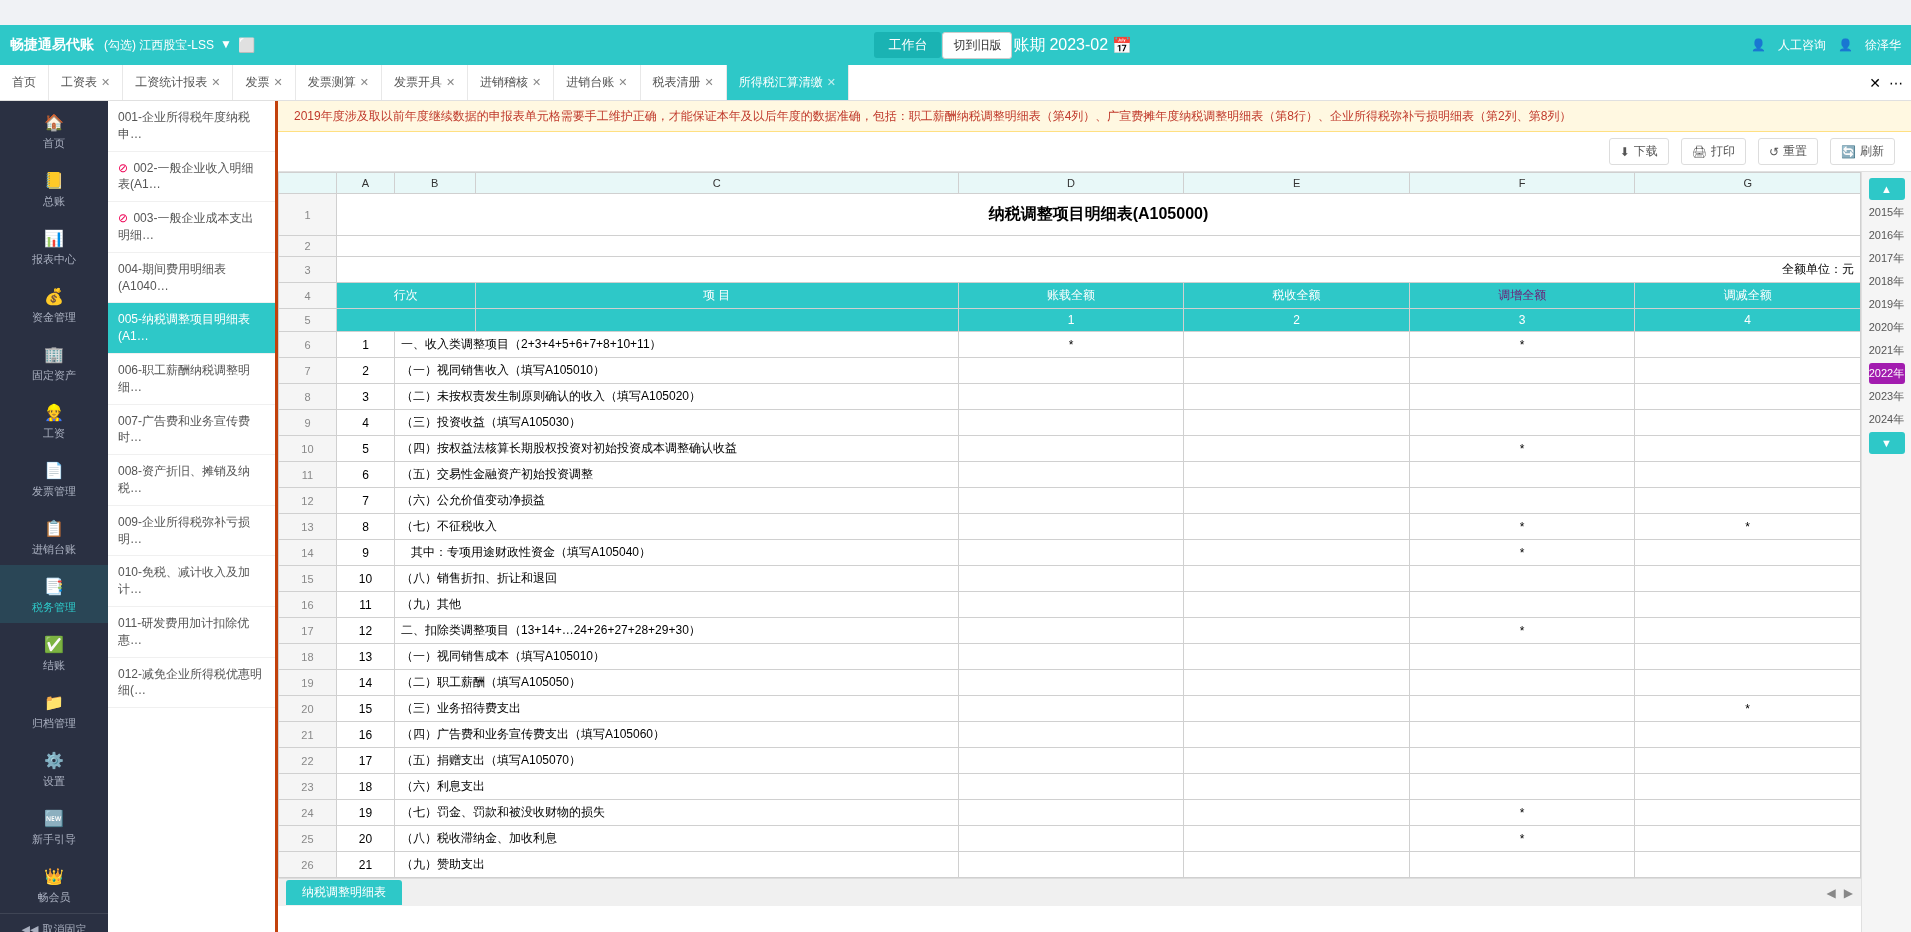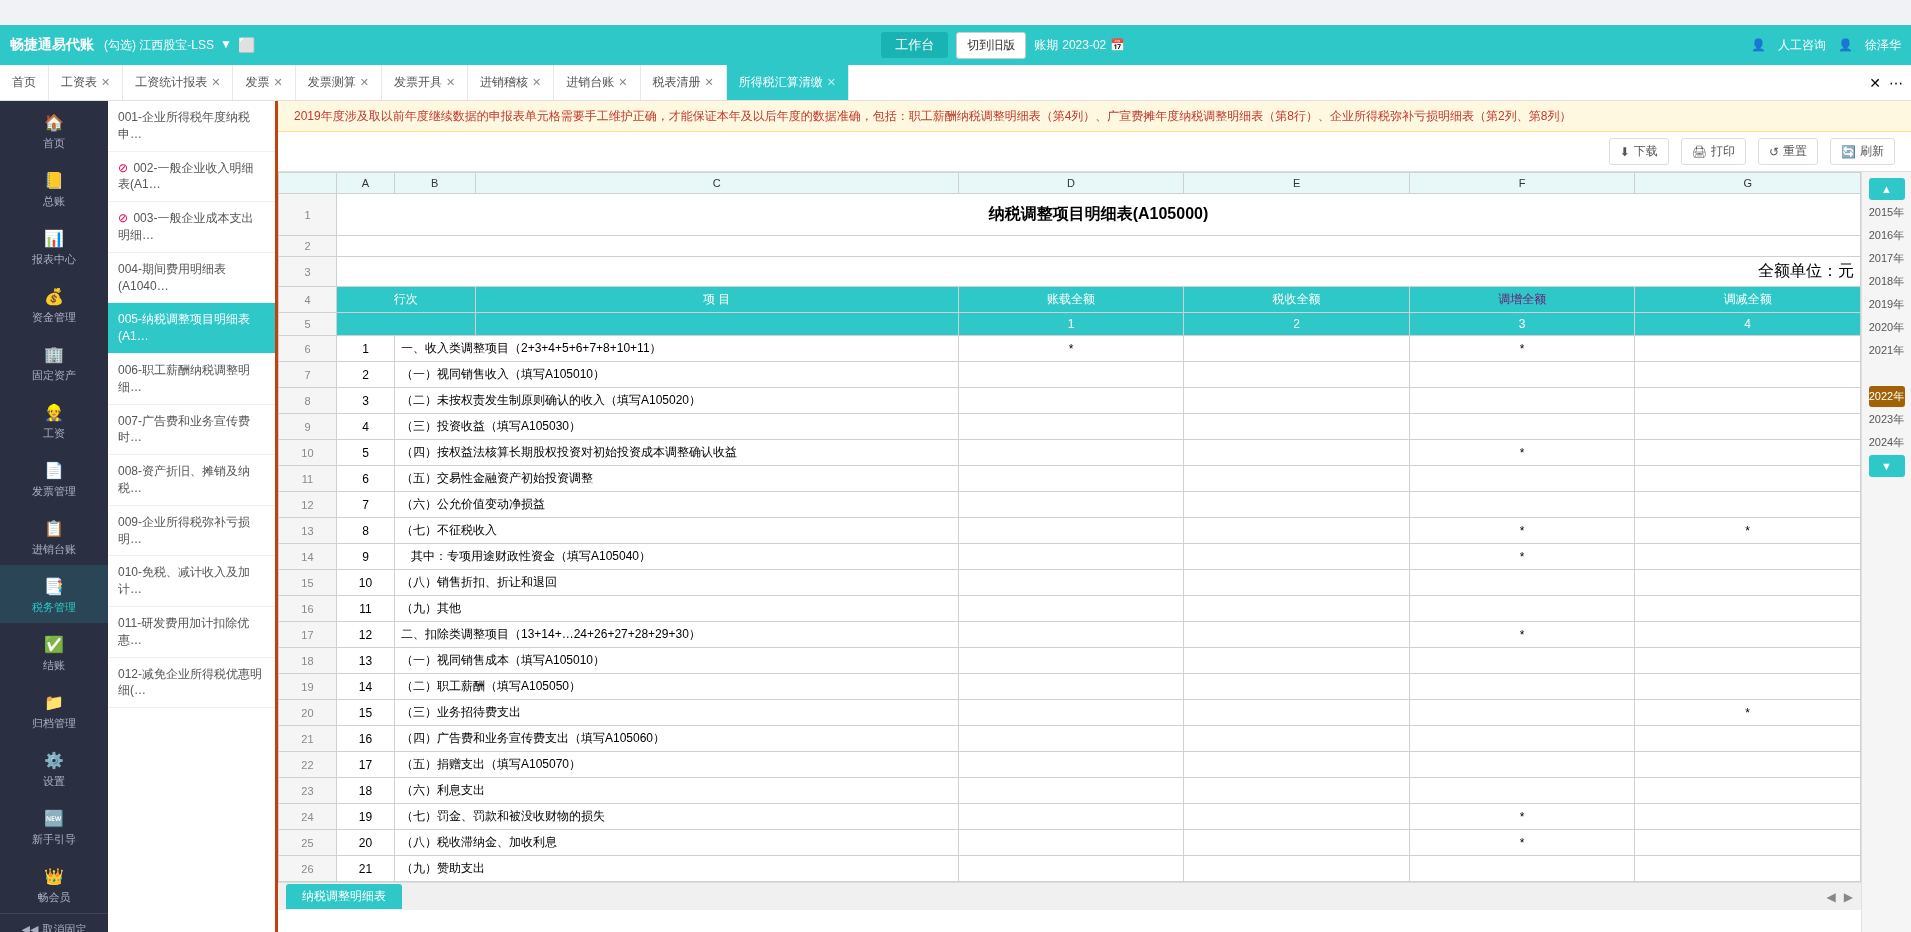--- a/index.html
+++ b/index.html
@@ -26,21 +26,21 @@
     .top-bar-company {
       color: #fff;
       font-size: 12px;
       display: flex;
       gap: 6px;
     }
     .top-bar-center {
       flex: 1;
       display: flex;
       align-items: center;
-      gap: 8px;
+      gap: 1px;
       justify-content: center;
     }
     .btn-workbench {
       background: #1ab3b3;
       color: #fff;
       border: none;
       border-radius: 3px;
       padding: 4px 14px;
       font-size: 13px;
       cursor: pointer;
@@ -49,21 +49,21 @@
       background: #fff;
       color: #333;
       border: 1px solid #ccc;
       border-radius: 3px;
       padding: 4px 10px;
       font-size: 12px;
       cursor: pointer;
     }
     .top-bar-period {
       color: #fff;
-      font-size: 12px;
+      font-size: 16px;
       display: flex;
       align-items: center;
       gap: 4px;
     }
     .top-bar-right {
       display: flex;
       align-items: center;
       gap: 12px;
       color: #fff;
       font-size: 12px;
@@ -250,21 +250,21 @@
     }
     .year-item {
       width: 36px;
       font-size: 11px;
       color: #555;
       text-align: center;
       padding: 3px 0;
       cursor: pointer;
       border-radius: 3px;
     }
-    .year-item.active { background: #a16207; color: #fff; margin-top: 23px; }
+    .year-item.active { background: #a21caf; color: #fff; }
 
     
     .sheet-table {
       border-collapse: collapse;
       width: 100%;
       font-size: 12px;
       table-layout: fixed;
     }
     .sheet-table th, .sheet-table td {
       border: 1px solid #d0d0d0;
@@ -562,21 +562,21 @@
               <td colspan="7" style="text-align:center;font-size:16px;font-weight:bold;padding:10px;">纳税调整项目明细表(A105000)</td>
             </tr>
 
             <tr>
               <td class="row-num">2</td>
               <td colspan="7"></td>
             </tr>
 
             <tr>
               <td class="row-num">3</td>
-              <td colspan="7" style="text-align:right;font-size:16px;">全额单位：元</td>
+              <td colspan="7" style="text-align:right;font-size:12px;">全额单位：元</td>
             </tr>
 
             <tr>
               <td class="row-num">4</td>
               <td colspan="2" style="background:#2ec8c8;color:#fff;text-align:center;">行次</td>
               <td style="background:#2ec8c8;color:#fff;text-align:center;">项 目</td>
               <td style="background:#2ec8c8;color:#fff;text-align:center;margin-left:48px;">账载全额</td>
               <td style="background:#2ec8c8;color:#fff;text-align:center;">税收全额</td>
               <td style="background:#2ec8c8;color:#701a75;text-align:center;">调增全额</td>
               <td style="background:#2ec8c8;color:#fff;text-align:center;">调减全额</td>

